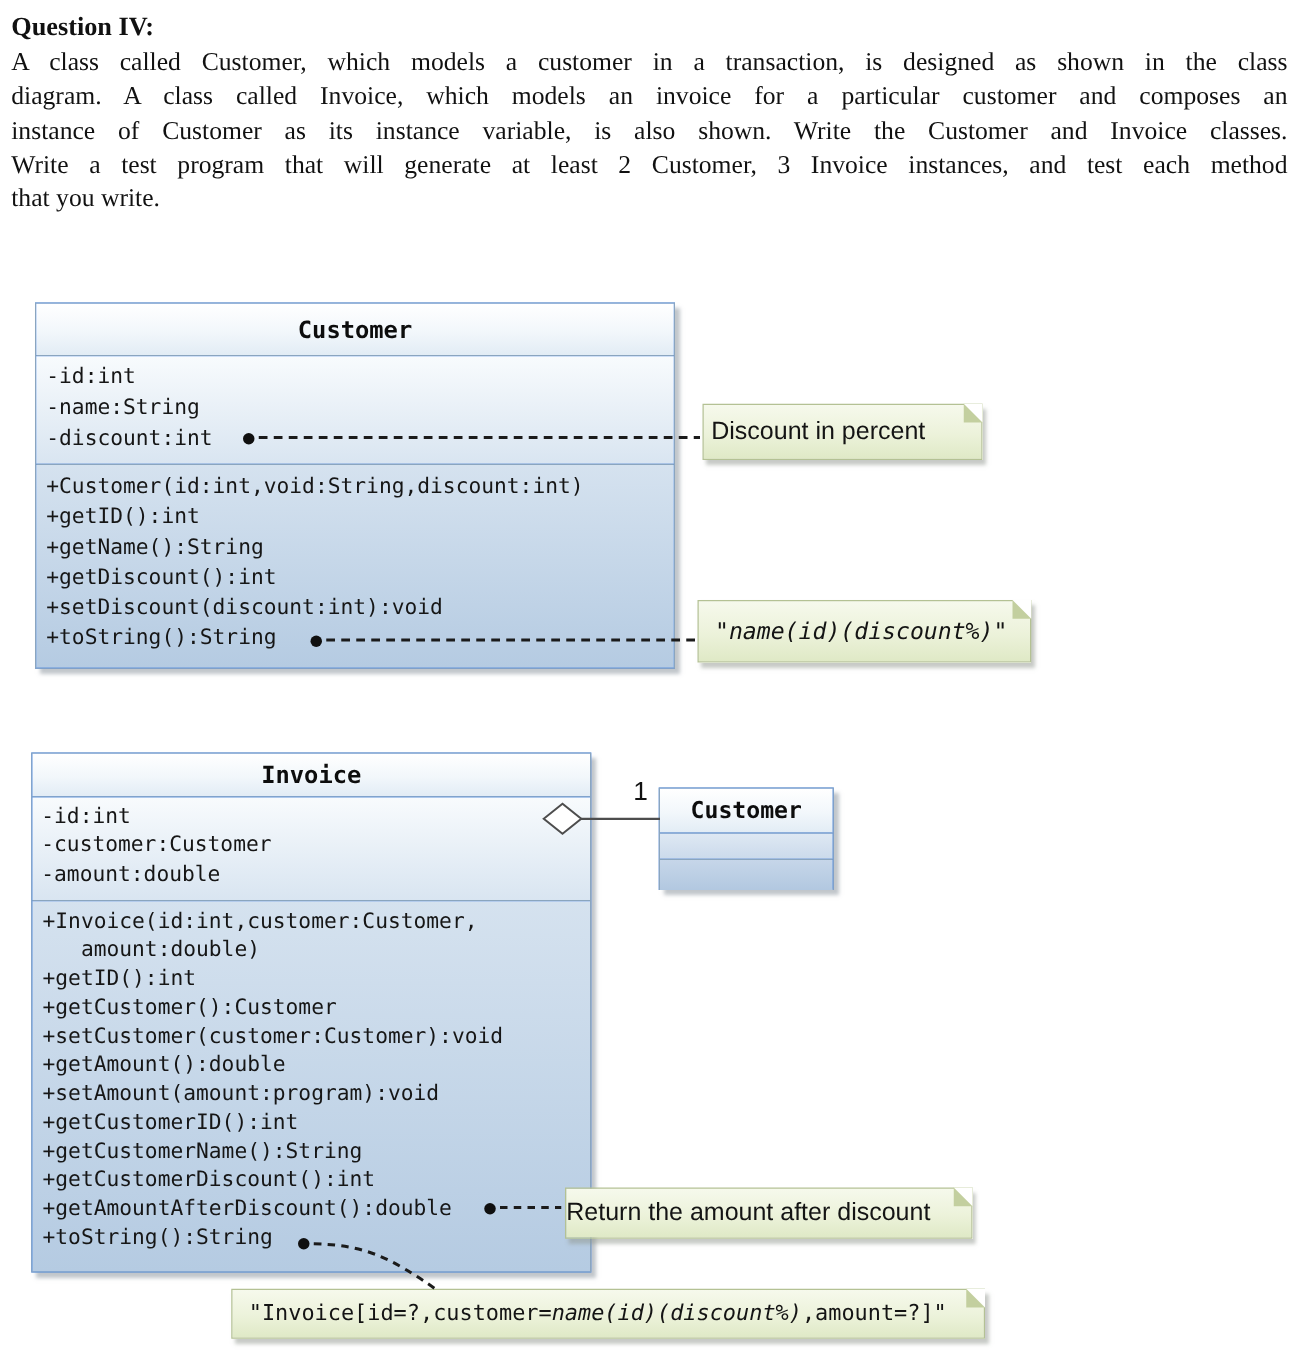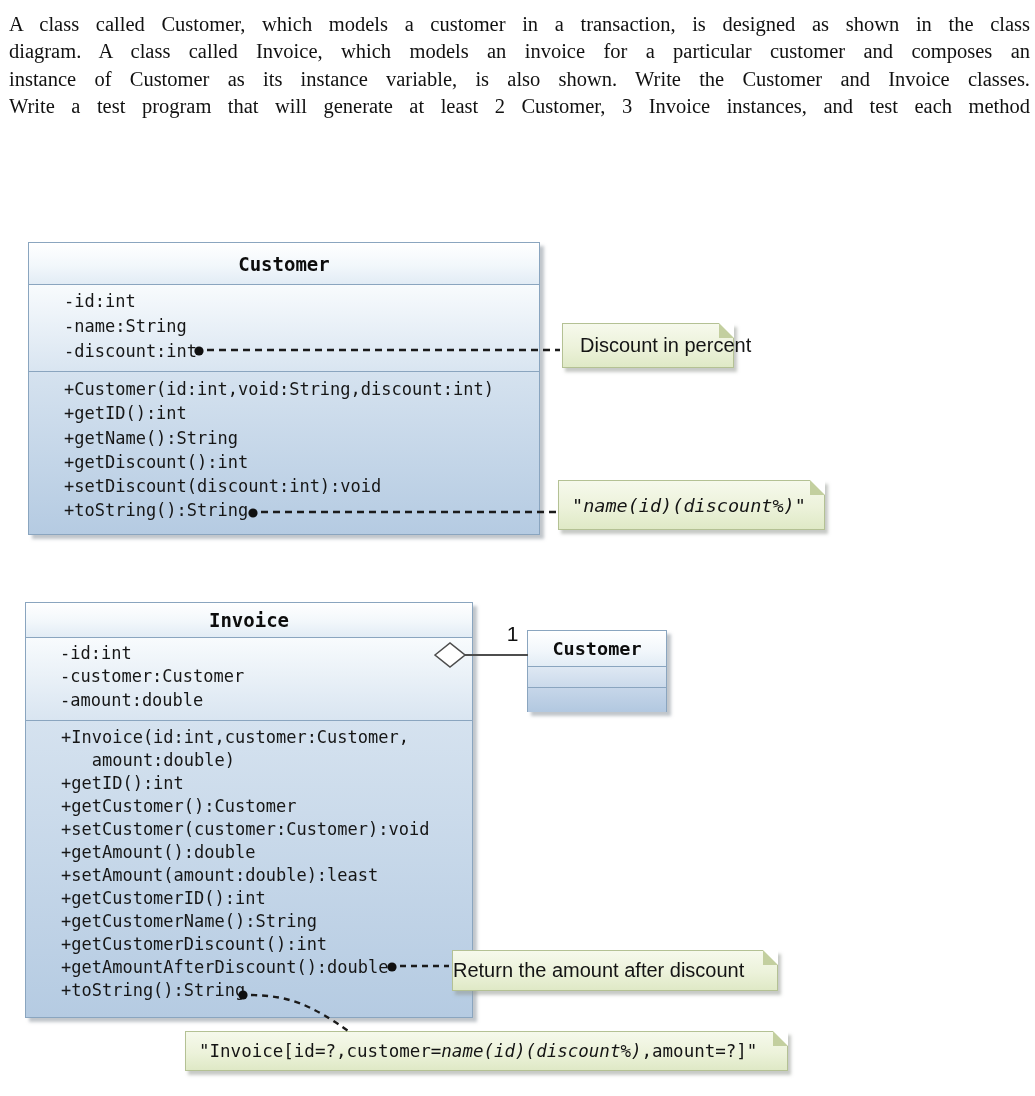--- a/index.html
+++ b/index.html
@@ -16,21 +16,21 @@
   
   .uml-class{position:absolute;box-sizing:border-box;border:1.5px solid #8aa5bf;
              box-shadow:4px 4px 3px rgba(132,142,152,.5);background:#3b82f6;}
   .uml-header{box-sizing:border-box;display:flex;align-items:center;justify-content:center;
               font-family:"DejaVu Sans Mono", monospace;font-weight:bold;font-size:19px;color:#0d0d0d;
               background:linear-gradient(180deg,#ffffff 0%,#f2f7fb 55%,#e2ecf5 100%);
               border-bottom:1.5px solid #8aa5bf;}
   .uml-attrs{box-sizing:border-box;background:linear-gradient(180deg,#f8fbfd,#d9e5f1);
              border-bottom:1.5px solid #8aa5bf;}
   .uml-methods{box-sizing:border-box;background:linear-gradient(180deg,#d5e2ef,#b5cbe2);}
-  .code-line{font-family:"DejaVu Sans Mono", monospace;font-size:17px;color:#161616;white-space:pre;margin-left:27px;}
+  .code-line{font-family:"DejaVu Sans Mono", monospace;font-size:17px;color:#161616;white-space:pre;}
 
   #customer-class{left:28px;top:242px;width:512px;height:293px;}
   #customer-class .uml-header{height:42px;}
   #customer-class .uml-attrs{height:87px;padding:4px 0 0 8px;}
   #customer-class .uml-attrs .code-line{line-height:25px;}
   #customer-class .uml-methods{height:162px;padding:5px 0 0 8px;}
   #customer-class .uml-methods .code-line{line-height:24.3px;}
 
   #invoice-class{left:25px;top:602px;width:448px;height:416px;}
   #invoice-class .uml-header{height:35px;}
@@ -53,41 +53,43 @@
   
   .note{position:absolute;box-sizing:border-box;display:flex;align-items:center;
         background:linear-gradient(180deg,#f6f9ec 0%,#ecf2da 55%,#dfe9c6 100%);
         border:1px solid #b4c194;box-shadow:3px 4px 3px rgba(144,149,142,.5);}
   .fold{position:absolute;top:-1px;right:-1px;width:0;height:0;border-style:solid;
         border-width:0 15px 15px 0;border-color:#ffffff #ffffff #c3cf9f #c3cf9f;}
   .note-text{font-family:"Liberation Sans", sans-serif;font-size:20px;color:#141414;white-space:pre;}
   .note-code{font-family:"DejaVu Sans Mono", monospace;color:#141414;white-space:pre;}
   .note-code i{}
 
-  #note-discount{left:562px;top:323px;width:172px;height:45px;padding-left:17px;}
+  #note-discount{left:562px;top:323px;width:224px;height:45px;padding-left:6px;}
   #note-c-tostring{left:558px;top:480px;width:267px;height:50px;padding-left:13px;}
   #note-c-tostring .note-code{font-size:18.5px;}
   #note-aad{left:452px;top:950px;width:326px;height:41px;}
   #note-i-tostring{left:185px;top:1031px;width:603px;height:40px;padding-left:13px;}
   #note-i-tostring .note-code{font-size:17.5px;}
 
   
   .overlay{position:absolute;left:0;top:0;width:1035px;height:1096px;pointer-events:none;z-index:5;}
 </style>
 </head>
 <body>
 
 <div class="page">
 
   <section class="question">
+    <h1 class="q-title">Question IV:</h1>
     <div class="q-body">
       <div class="jline">A class called Customer, which models a customer in a transaction, is designed as shown in the class</div>
       <div class="jline">diagram. A class called Invoice, which models an invoice for a particular customer and composes an</div>
       <div class="jline">instance of Customer as its instance variable, is also shown. Write the Customer and Invoice classes.</div>
       <div class="jline">Write a test program that will generate at least 2 Customer, 3 Invoice instances, and test each method</div>
+      <div class="lline">that you write.</div>
     </div>
   </section>
 
   <div class="uml-class" id="customer-class">
     <div class="uml-header">Customer</div>
     <div class="uml-attrs">
       <div class="code-line">-id:int</div>
       <div class="code-line">-name:String</div>
       <div class="code-line">-discount:int</div>
     </div>
@@ -108,21 +110,21 @@
       <div class="code-line">-customer:Customer</div>
       <div class="code-line">-amount:double</div>
     </div>
     <div class="uml-methods">
       <div class="code-line">+Invoice(id:int,customer:Customer,</div>
       <div class="code-line">   amount:double)</div>
       <div class="code-line">+getID():int</div>
       <div class="code-line">+getCustomer():Customer</div>
       <div class="code-line">+setCustomer(customer:Customer):void</div>
       <div class="code-line">+getAmount():double</div>
-      <div class="code-line">+setAmount(amount:double):least</div>
+      <div class="code-line">+setAmount(amount:program):void</div>
       <div class="code-line">+getCustomerID():int</div>
       <div class="code-line">+getCustomerName():String</div>
       <div class="code-line">+getCustomerDiscount():int</div>
       <div class="code-line">+getAmountAfterDiscount():double</div>
       <div class="code-line">+toString():String</div>
     </div>
   </div>
 
   <div class="uml-class" id="customer-mini">
     <div class="uml-header">Customer</div>

